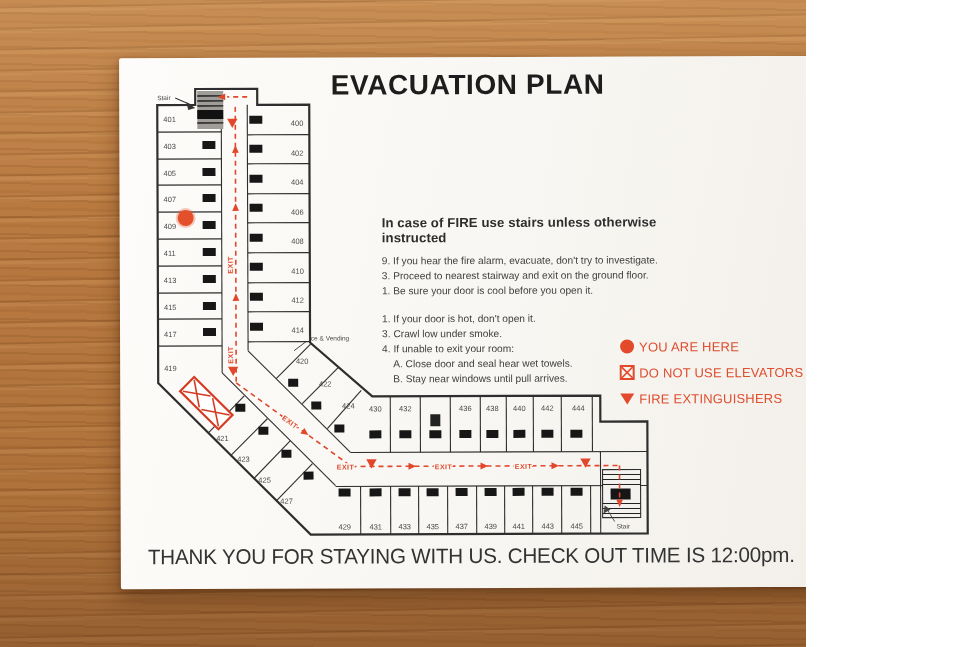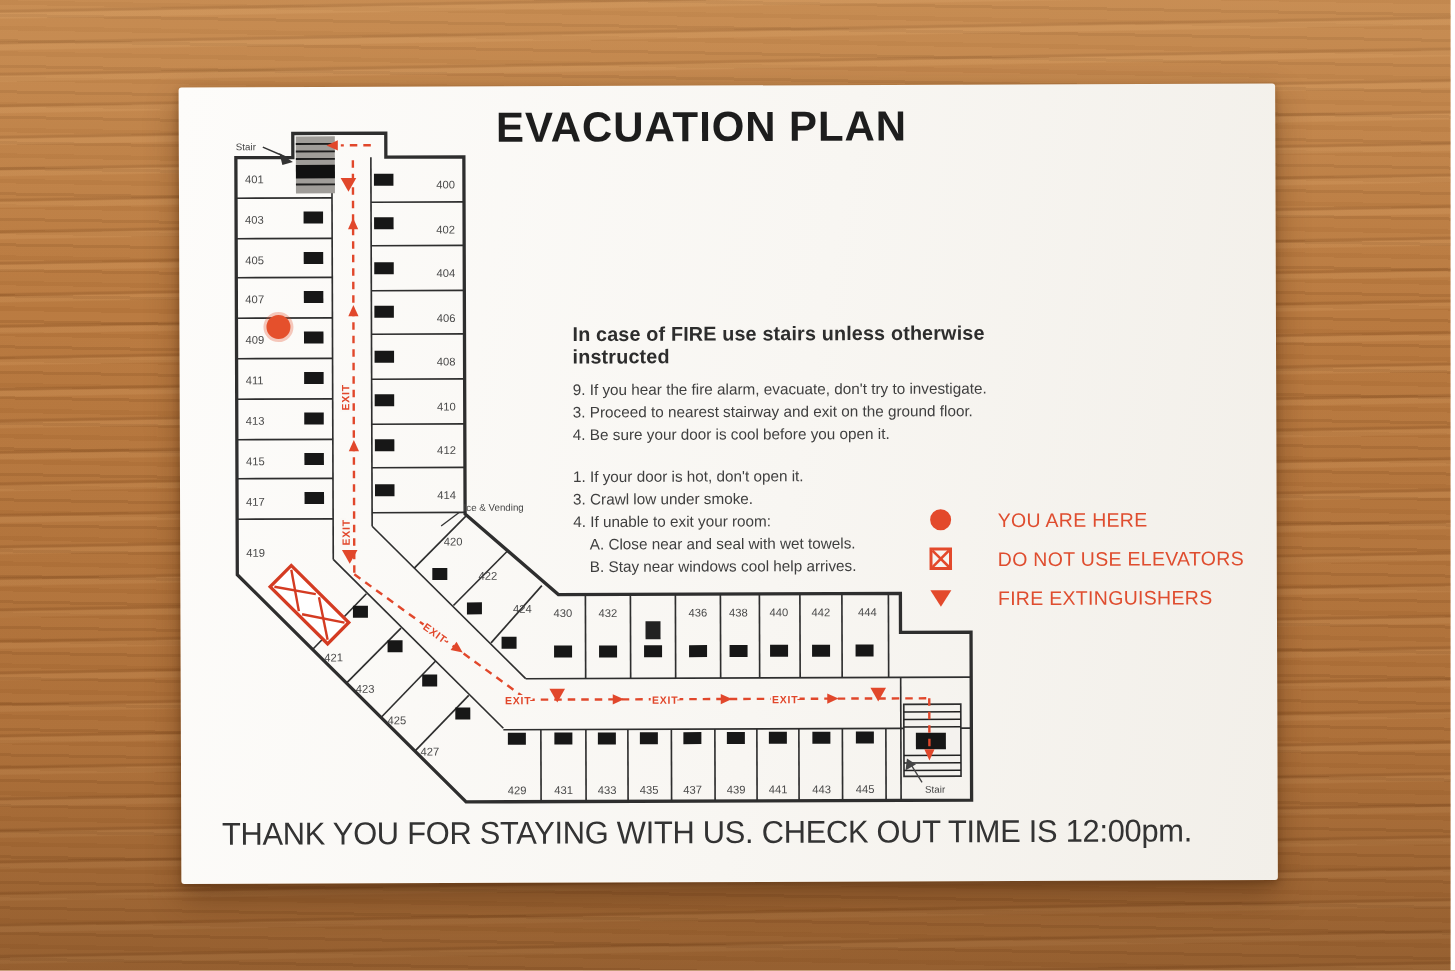--- a/index.html
+++ b/index.html
@@ -1,17 +1,17 @@
 <!DOCTYPE html>
 <html><head>
 <meta charset="utf-8">
 <style>
   html,body{margin:0;padding:0;}
   #stage{
-    position:relative;width:967px;height:647px;overflow:hidden;
+    position:relative;width:806px;height:647px;overflow:hidden;
     background-color:#b8793f;
     background-image:
       linear-gradient(180deg, rgba(255,214,156,.20) 0%, rgba(255,255,255,0) 32%, rgba(95,48,16,.12) 76%, rgba(66,33,10,.30) 100%),
       repeating-linear-gradient(179deg, rgba(110,60,20,0) 0 6px, rgba(110,60,20,.22) 7px 8px, rgba(236,182,122,.16) 9px 12px, rgba(110,60,20,0) 13px 21px),
       repeating-linear-gradient(181deg, rgba(150,90,40,.14) 0 3px, rgba(205,143,88,.10) 3px 9px, rgba(118,68,28,.16) 9px 11px, rgba(192,130,76,.08) 11px 17px);
     font-family:"Liberation Sans", sans-serif;
   }
   #poster{
     position:absolute;left:120px;top:57px;width:731px;height:531px;
     background:linear-gradient(100deg,#fdfcfa 0%,#f8f6f2 55%,#f2efe9 100%);
@@ -27,21 +27,21 @@
     position:absolute;left:0;right:30px;bottom:20px;text-align:center;
     font-size:21px;color:#333;letter-spacing:-.2px;transform:scaleX(.98);
     transform-origin:center;
   }
   .instructions{position:absolute;left:262px;top:158px;width:315px;color:#3f3f3f;}
   .instructions .head{font-size:13.2px;font-weight:600;color:#2d2d2d;margin-bottom:9px;letter-spacing:.1px;}
   .instructions .ln{font-size:10.2px;line-height:14.8px;}
   .instructions .gap{height:14px;}
   .instructions .sub{padding-left:11px;}
   .legend{position:absolute;left:498px;top:277px;}
-  .lrow{display:flex;align-items:center;gap:30px;height:26px;}
+  .lrow{display:flex;align-items:center;gap:4px;height:26px;}
   .lsym{width:17px;display:flex;justify-content:center;align-items:center;}
   .ltxt{font-size:13px;color:#df4d2f;letter-spacing:.2px;}
   .dot{width:14px;height:14px;border-radius:50%;background:#e3492b;}
   .tri{width:0;height:0;border-left:7px solid transparent;border-right:7px solid transparent;border-top:11px solid #e3492b;}
   #plan{position:absolute;left:14px;top:22px;}
   #plan .wall{stroke:#2e2e2e;fill:none;}
   #plan text{font-family:"Liberation Sans", sans-serif;}
   .room-num{font-size:7.5px;fill:#4a4a4a;}
   .anch-e{text-anchor:end;} .anch-m{text-anchor:middle;}
   .tinylbl{font-size:6.5px;fill:#444;}
@@ -298,27 +298,27 @@
         <text class="room-num anch-m" x="518" y="529">441</text>
         <text class="room-num anch-m" x="547" y="529">443</text>
         <text class="room-num anch-m" x="576" y="529">445</text>
       </g>
     </svg>
 
     <div class="instructions">
       <div class="head">In case of FIRE use stairs unless otherwise instructed</div>
       <div class="ln">9. If you hear the fire alarm, evacuate, don't try to investigate.</div>
       <div class="ln">3. Proceed to nearest stairway and exit on the ground floor.</div>
-      <div class="ln">4. Be sure your door is cool before you open it.</div>
+      <div class="ln">1. Be sure your door is cool before you open it.</div>
       <div class="gap"></div>
       <div class="ln">1. If your door is hot, don't open it.</div>
       <div class="ln">3. Crawl low under smoke.</div>
       <div class="ln">4. If unable to exit your room:</div>
-      <div class="ln sub">A. Close near and seal with wet towels.</div>
-      <div class="ln sub">B. Stay near windows cool help arrives.</div>
+      <div class="ln sub">A. Close door and seal hear wet towels.</div>
+      <div class="ln sub">B. Stay near windows until pull arrives.</div>
     </div>
 
     <div class="legend">
       <div class="lrow">
         <span class="lsym">
             <span class="dot"></span>
           </span>
         <span class="ltxt">YOU ARE HERE</span>
       </div>
       <div class="lrow">

